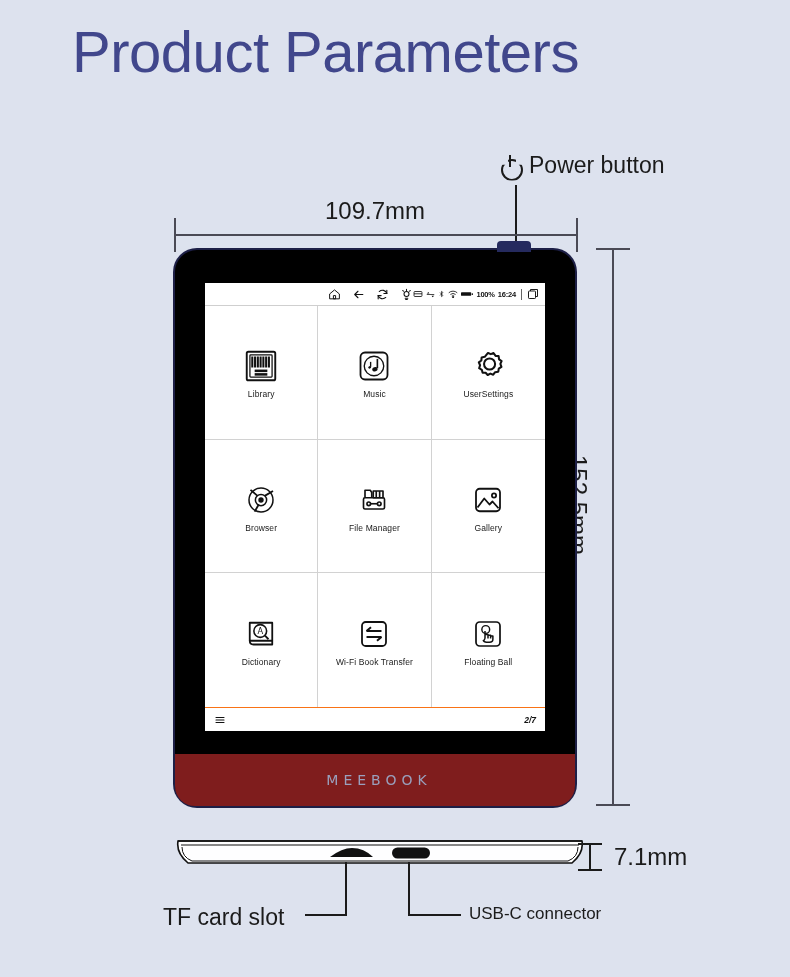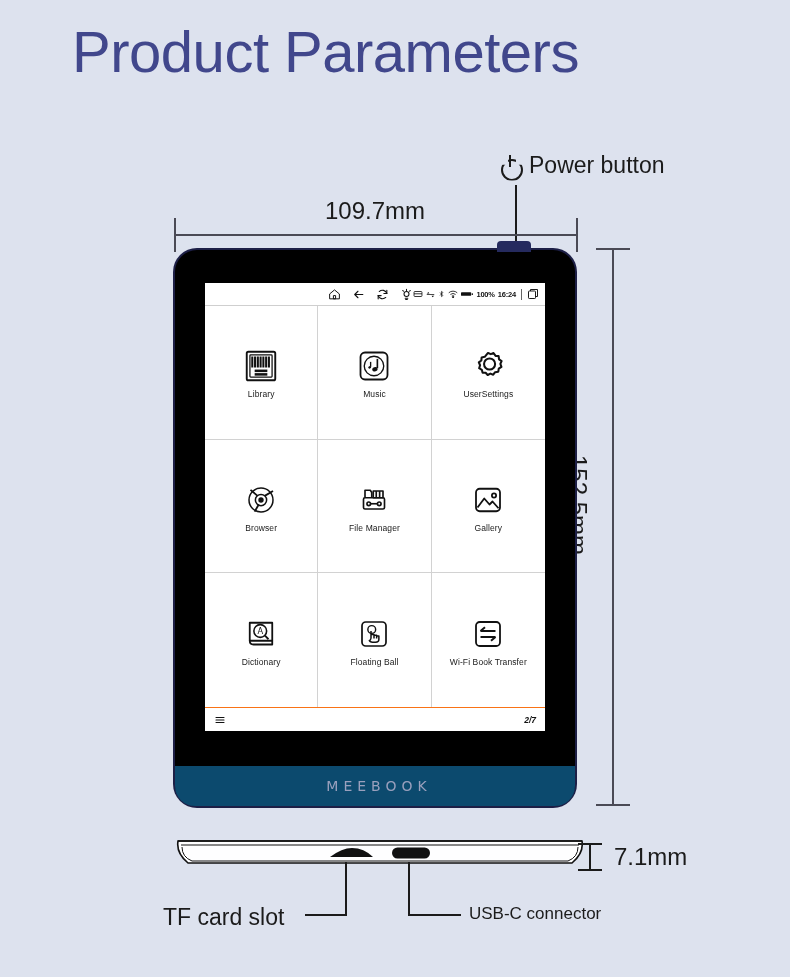--- a/index.html
+++ b/index.html
@@ -198,22 +198,22 @@
     border-top: 1px solid #f97316;
   }
   .bb-page { font-size: 8.5px; font-weight: 700; color: #111; font-style: italic; }
 
   
   .brandbar {
     position: absolute;
     left: 0;
     bottom: 0;
     width: 400px;
-    height: 40px;
-    background: #0c4a6e;
+    height: 52px;
+    background: #7f1d1d;
     border-radius: 0 0 20px 20px;
     display: flex;
     align-items: center;
     justify-content: center;
     padding-left: 8px;
   }
   .brand-text {
     font-size: 14px;
     letter-spacing: 5px;
     color: #9aa0bd;
@@ -403,40 +403,40 @@
             <circle cx="23" cy="20" r="8.5" stroke-width="2.1"></circle>
             <path d="M29.3 26.3 L34 31" stroke-width="2.4"></path>
             <text x="23" y="24.5" font-size="11" font-family="DejaVu Sans, sans-serif" fill="#111" stroke="none" text-anchor="middle">A</text>
           </svg>
         </div>
         <div class="app-label">Dictionary</div>
       </div>
 
       <div class="app-cell">
         <div class="app-icon">
-          <svg width="36" height="36" viewBox="0 0 48 48" fill="none" stroke="#111" stroke-width="2.3" stroke-linejoin="round">
-            <rect x="8" y="8" width="32" height="32" rx="5"></rect>
-            <circle cx="21" cy="18" r="5.2" stroke-width="1.9"></circle>
-            <path d="M20 20 L20 30 M20 30 L18 33.5 M20 24.5 L24 24.5 L24 30 M24 25.5 L27.5 25.5 L27.5 30 M27.5 26.5 L30.5 26.5 L30.5 31 Q30.5 35 26 35 L22 35 Q18.5 35 17.5 32" stroke-width="2"></path>
-          </svg>
-        </div>
-        <div class="app-label">Floating Ball</div>
-      </div>
-
-      <div class="app-cell">
-        <div class="app-icon">
           <svg width="36" height="36" viewBox="0 0 48 48" fill="none" stroke="#111" stroke-width="2.4" stroke-linejoin="round">
             <rect x="8" y="8" width="32" height="32" rx="5"></rect>
             <path d="M34 20 L14 20" stroke-width="2.6"></path>
             <path d="M20 15 L14 20" stroke-width="2.6"></path>
             <path d="M14 28 L34 28" stroke-width="2.6"></path>
             <path d="M28 33 L34 28" stroke-width="2.6"></path>
           </svg>
         </div>
         <div class="app-label">Wi-Fi Book Transfer</div>
+      </div>
+
+      <div class="app-cell">
+        <div class="app-icon">
+          <svg width="36" height="36" viewBox="0 0 48 48" fill="none" stroke="#111" stroke-width="2.3" stroke-linejoin="round">
+            <rect x="8" y="8" width="32" height="32" rx="5"></rect>
+            <circle cx="21" cy="18" r="5.2" stroke-width="1.9"></circle>
+            <path d="M20 20 L20 30 M20 30 L18 33.5 M20 24.5 L24 24.5 L24 30 M24 25.5 L27.5 25.5 L27.5 30 M27.5 26.5 L30.5 26.5 L30.5 31 Q30.5 35 26 35 L22 35 Q18.5 35 17.5 32" stroke-width="2"></path>
+          </svg>
+        </div>
+        <div class="app-label">Floating Ball</div>
       </div>
 
     </div>
 
     <div class="bottombar">
       <svg width="12" height="12" viewBox="0 0 24 24" fill="none" stroke="#111" stroke-width="2.2" stroke-linecap="round">
         <path d="M4 7 L20 7 M4 12 L20 12 M4 17 L20 17"></path>
       </svg>
       <span class="bb-page">2/7</span>
     </div>

